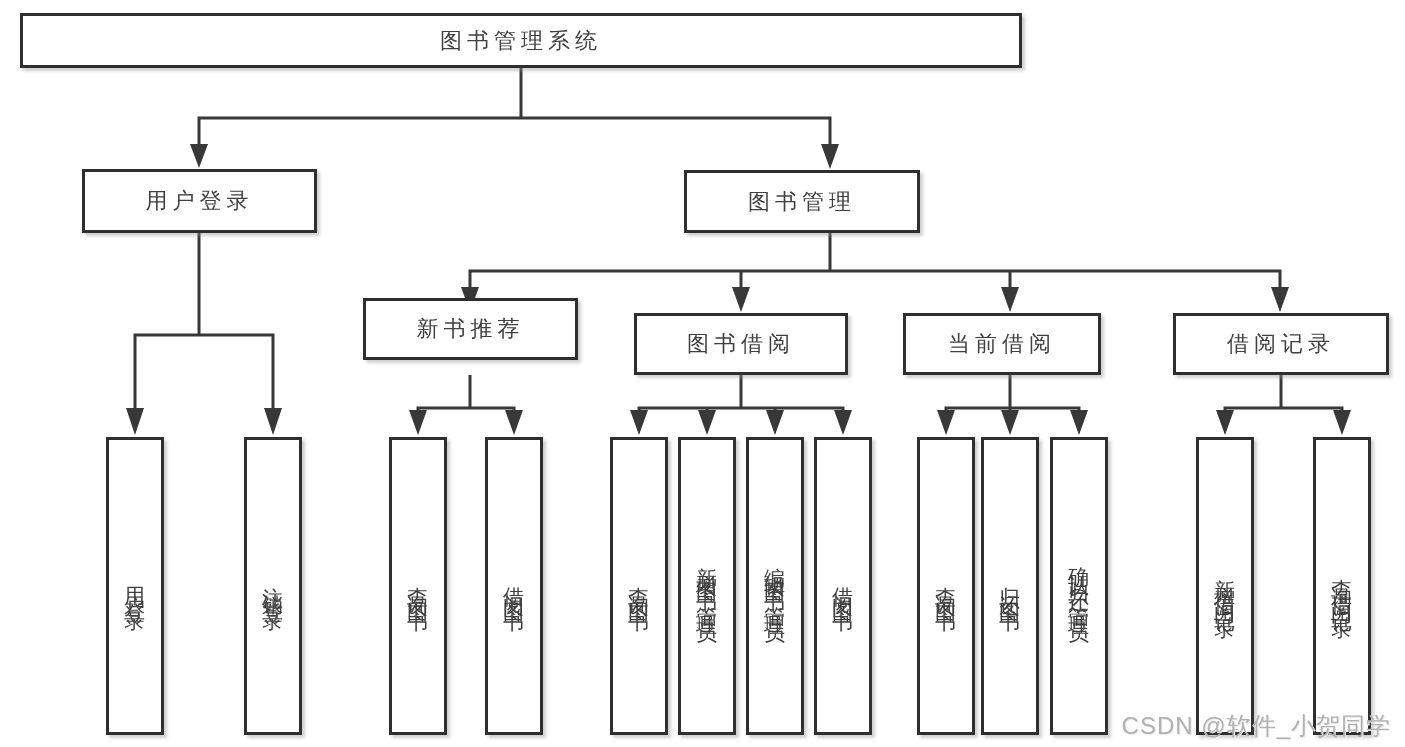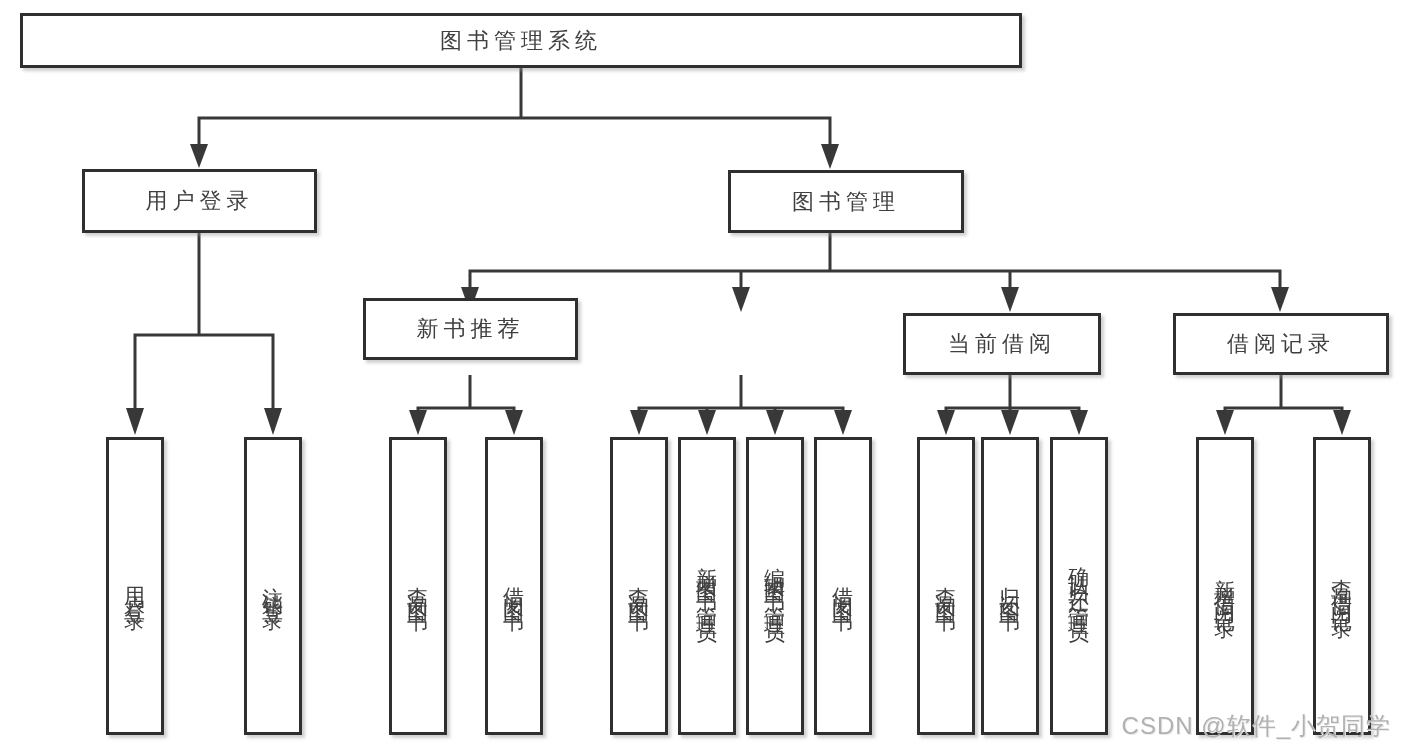--- a/index.html
+++ b/index.html
@@ -90,26 +90,29 @@
     </g>
   </svg>
 
   <div class="node h" style="left:20px;top:13px;width:1002px;height:55px">
     <span>图书管理系统</span>
   </div>
 
   <div class="node h" style="left:82px;top:169px;width:235px;height:64px">
     <span>用户登录</span>
   </div>
-  <div class="node h" style="left:728px;top:170px;width:236px;height:63px">
+  <div class="node h" style="left:684px;top:170px;width:236px;height:63px">
     <span>图书管理</span>
   </div>
 
   <div class="node h" style="left:363px;top:298px;width:215px;height:62px">
     <span>新书推荐</span>
+  </div>
+  <div class="node h" style="left:634px;top:313px;width:214px;height:62px">
+    <span>图书借阅</span>
   </div>
   <div class="node h" style="left:903px;top:313px;width:198px;height:62px">
     <span>当前借阅</span>
   </div>
   <div class="node h" style="left:1173px;top:313px;width:216px;height:62px">
     <span>借阅记录</span>
   </div>
 
   <div class="node v" style="left:106px;top:437px;width:58px;height:298px">
     <span>用户登录</span>

